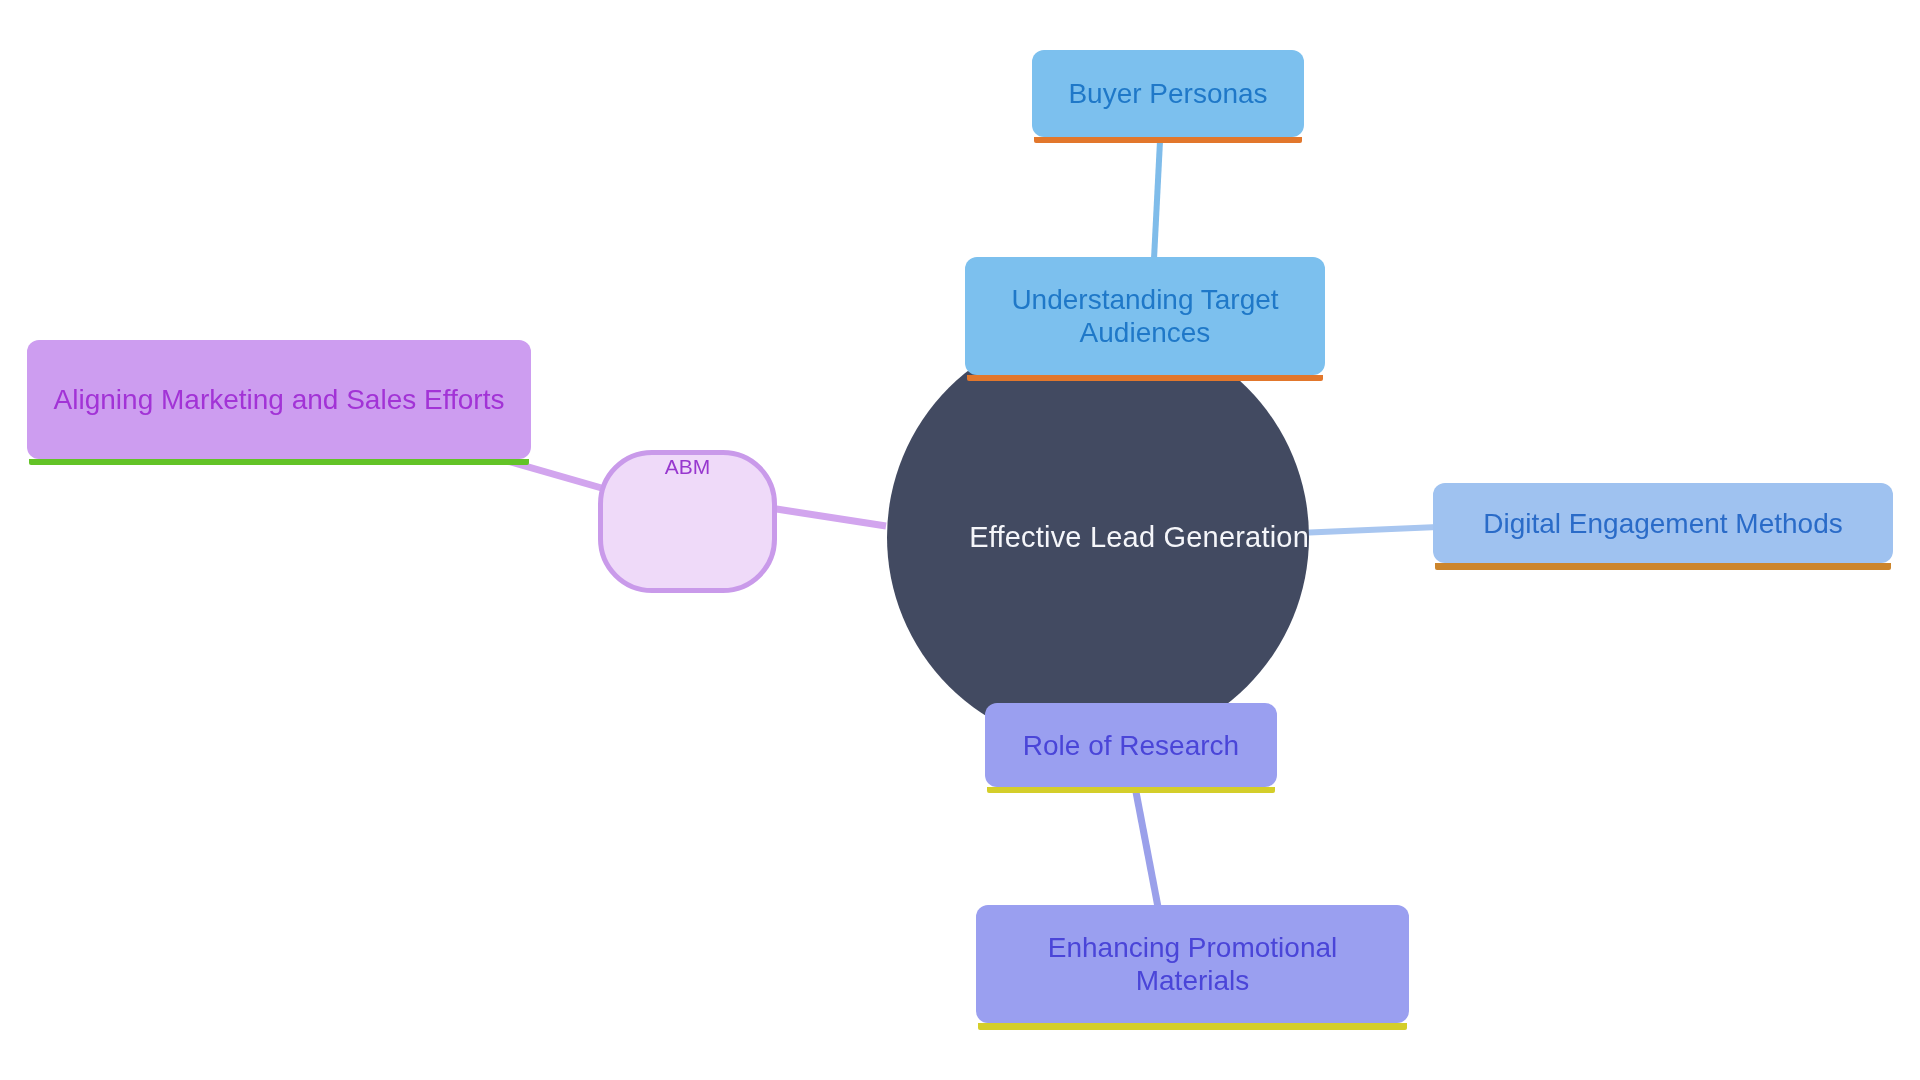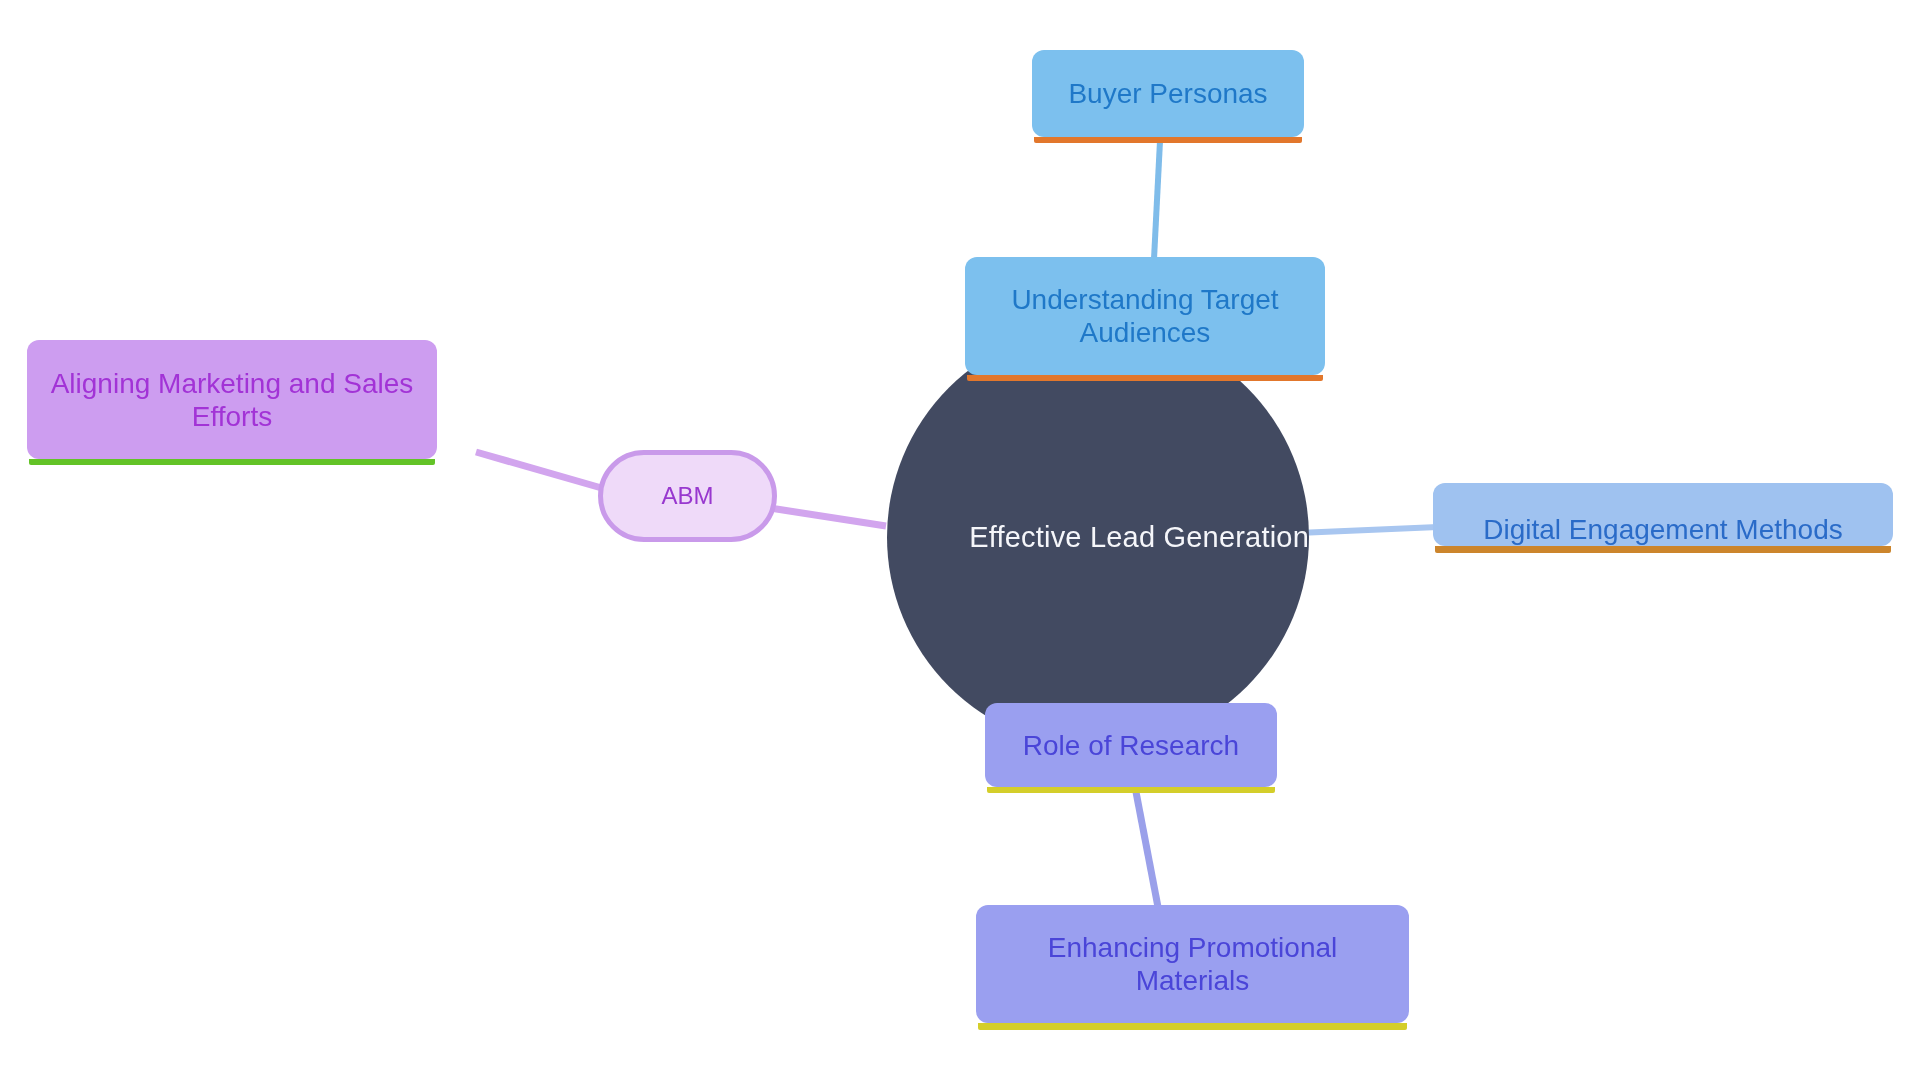--- a/index.html
+++ b/index.html
@@ -44,41 +44,41 @@
     padding: 0 20px;
   }
   .node .underline {
     position: absolute;
     left: 2px; right: 2px;
     border-radius: 0 0 2px 2px;
   }
   .pill {
     position: absolute;
     left: 598px; top: 450px;
-    width: 179px; height: 92px;
+    width: 179px; height: 143px;
     border-radius: 54px;
     border: 5px solid transparent;
     display: flex;
-    align-items: center;
+    align-items: flex-start;
     justify-content: center;
-    font-size: 24px;
+    font-size: 21px;
     box-sizing: border-box;
   }
   
   #node-buyer          { left: 1032px; top: 50px;  width: 272px; height: 87px;  }
   #node-buyer .underline          { bottom: -6px; height: 6px; }
   #node-understanding  { left: 965px;  top: 257px; width: 360px; height: 118px; }
   #node-understanding .underline  { bottom: -6px; height: 6px; }
-  #node-digital        { left: 1433px; top: 483px; width: 460px; height: 63px; align-items: flex-end;  }
+  #node-digital        { left: 1433px; top: 483px; width: 460px; height: 80px;  }
   #node-digital .underline        { bottom: -7px; height: 7px; }
   #node-role           { left: 985px;  top: 703px; width: 292px; height: 84px;  }
   #node-role .underline           { bottom: -6px; height: 6px; }
   #node-enhancing      { left: 976px;  top: 905px; width: 433px; height: 118px; }
   #node-enhancing .underline      { bottom: -7px; height: 7px; }
-  #node-aligning       { left: 27px;   top: 340px; width: 410px; height: 119px; }
+  #node-aligning       { left: 27px;   top: 340px; width: 504px; height: 119px; text-align: right; }
   #node-aligning .underline       { bottom: -6px; height: 6px; }
 </style>
 </head>
 <body>
 
 <div id="stage">
 
   <svg id="connector-layer" viewBox="0 0 1920 1080" xmlns="http://www.w3.org/2000/svg">
     <line x1="1160" y1="141" x2="1154" y2="259" stroke-width="6" style="stroke: rgb(127, 188, 234);"></line>
     <line x1="1298" y1="533" x2="1438" y2="527" stroke-width="6" style="stroke: rgb(168, 198, 240);"></line>

